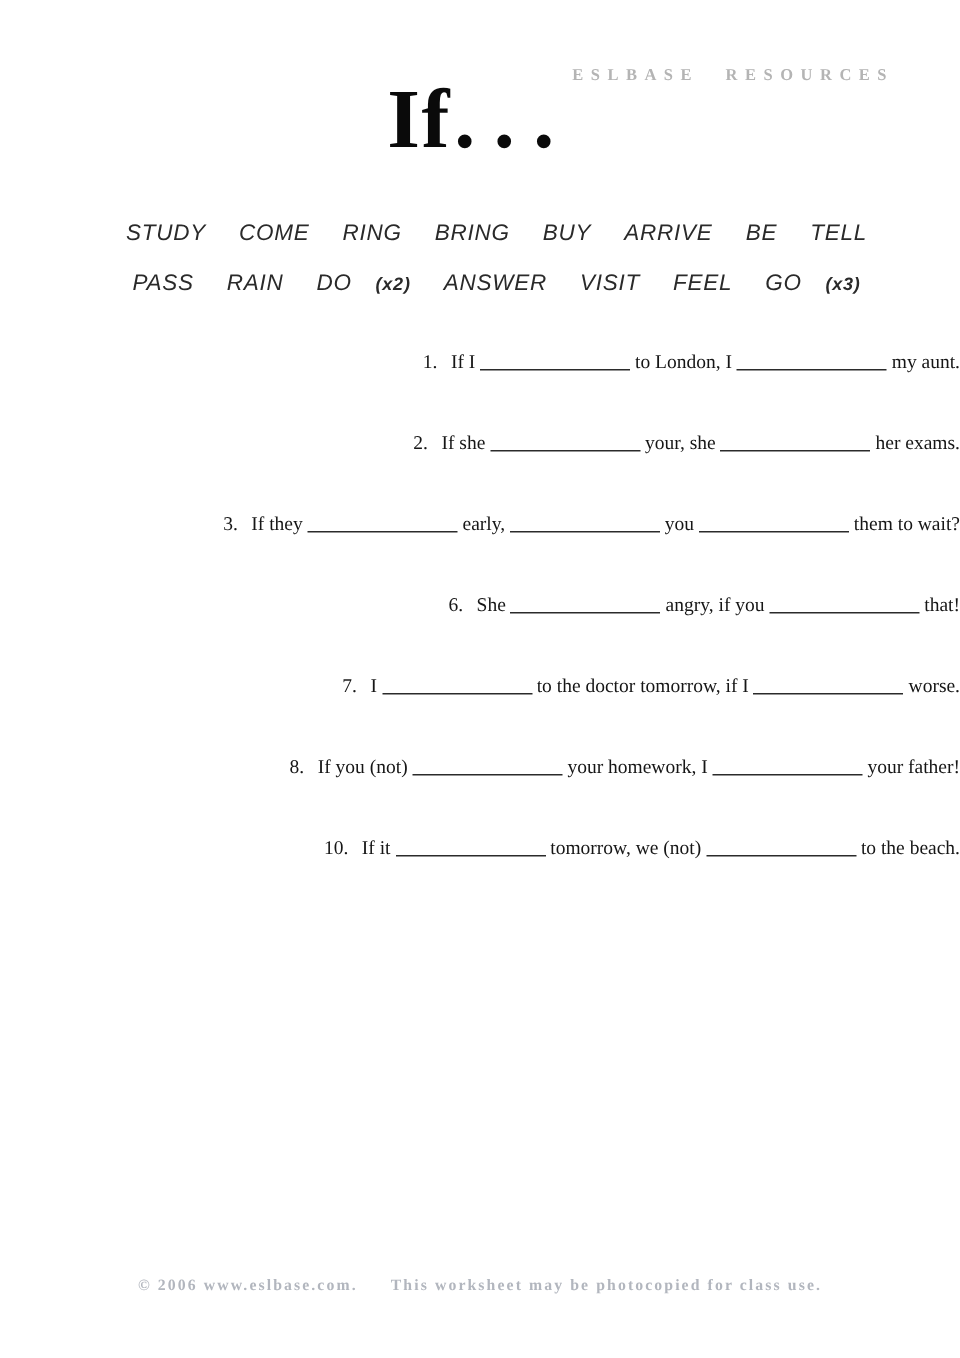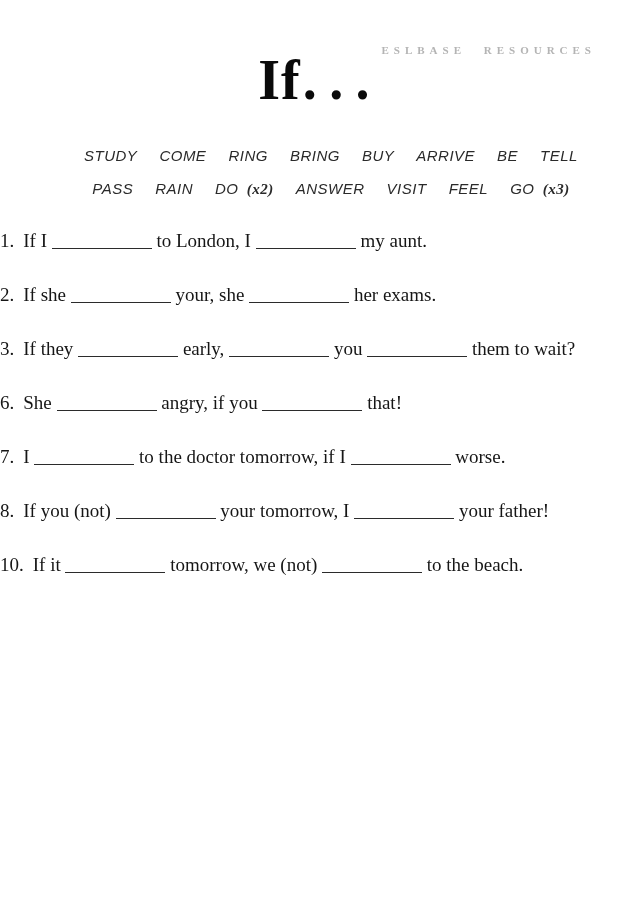--- a/index.html
+++ b/index.html
@@ -54,31 +54,30 @@
     line-height: 20px;
     margin-bottom: 13px;
     white-space: nowrap;
   }
   .wb-word {
     display: inline-block;
     margin: 0 11px;
     letter-spacing: 0.5px;
   }
   .wb-note {
-    font-size: 15px;
+    font-size: 12px;
     font-weight: bold;
-    margin-left: 4px;
-    font-family: Liberation Serif, serif;
+    margin-left: 12px;
   }
   .questions {
     margin-top: 31px;
   }
   .question {
-    text-align: left;
-    font-size: 19px;
+    text-align: right;
+    font-size: 13px;
     line-height: 21px;
     margin-bottom: 33px;
     color: #161616;
   }
   .q-num {
     margin-right: 9px;
   }
   .blank {
     display: inline-block;
     width: 100px;
@@ -119,18 +118,22 @@
       <div class="wb-line"><span class="wb-word">STUDY</span><span class="wb-word">COME</span><span class="wb-word">RING</span><span class="wb-word">BRING</span><span class="wb-word">BUY</span><span class="wb-word">ARRIVE</span><span class="wb-word">BE</span><span class="wb-word">TELL</span></div>
       <div class="wb-line"><span class="wb-word">PASS</span><span class="wb-word">RAIN</span><span class="wb-word">DO<span class="wb-note"> (x2)</span></span><span class="wb-word">ANSWER</span><span class="wb-word">VISIT</span><span class="wb-word">FEEL</span><span class="wb-word">GO<span class="wb-note"> (x3)</span></span></div>
     </div>
 
   <div class="questions">
       <div class="question"><span class="q-num">1.</span><span>If I </span><span class="blank"></span><span> to London, I </span><span class="blank"></span><span> my aunt.</span></div>
       <div class="question"><span class="q-num">2.</span><span>If she </span><span class="blank"></span><span> your, she </span><span class="blank"></span><span> her exams.</span></div>
       <div class="question"><span class="q-num">3.</span><span>If they </span><span class="blank"></span><span> early, </span><span class="blank"></span><span> you </span><span class="blank"></span><span> them to wait?</span></div>
       <div class="question"><span class="q-num">6.</span><span>She </span><span class="blank"></span><span> angry, if you </span><span class="blank"></span><span> that!</span></div>
       <div class="question"><span class="q-num">7.</span><span>I </span><span class="blank"></span><span> to the doctor tomorrow, if I </span><span class="blank"></span><span> worse.</span></div>
-      <div class="question"><span class="q-num">8.</span><span>If you (not) </span><span class="blank"></span><span> your tomorrow, I </span><span class="blank"></span><span> your father!</span></div>
+      <div class="question"><span class="q-num">8.</span><span>If you (not) </span><span class="blank"></span><span> your homework, I </span><span class="blank"></span><span> your father!</span></div>
       <div class="question"><span class="q-num">10.</span><span>If it </span><span class="blank"></span><span> tomorrow, we (not) </span><span class="blank"></span><span> to the beach.</span></div>
     </div>
 
+  <div class="footer">
+    <span>© 2006 www.eslbase.com.</span>
+    <span class="footer-note">This worksheet may be photocopied for class use.</span>
+  </div>
 
 </div>
 
 </body></html>

